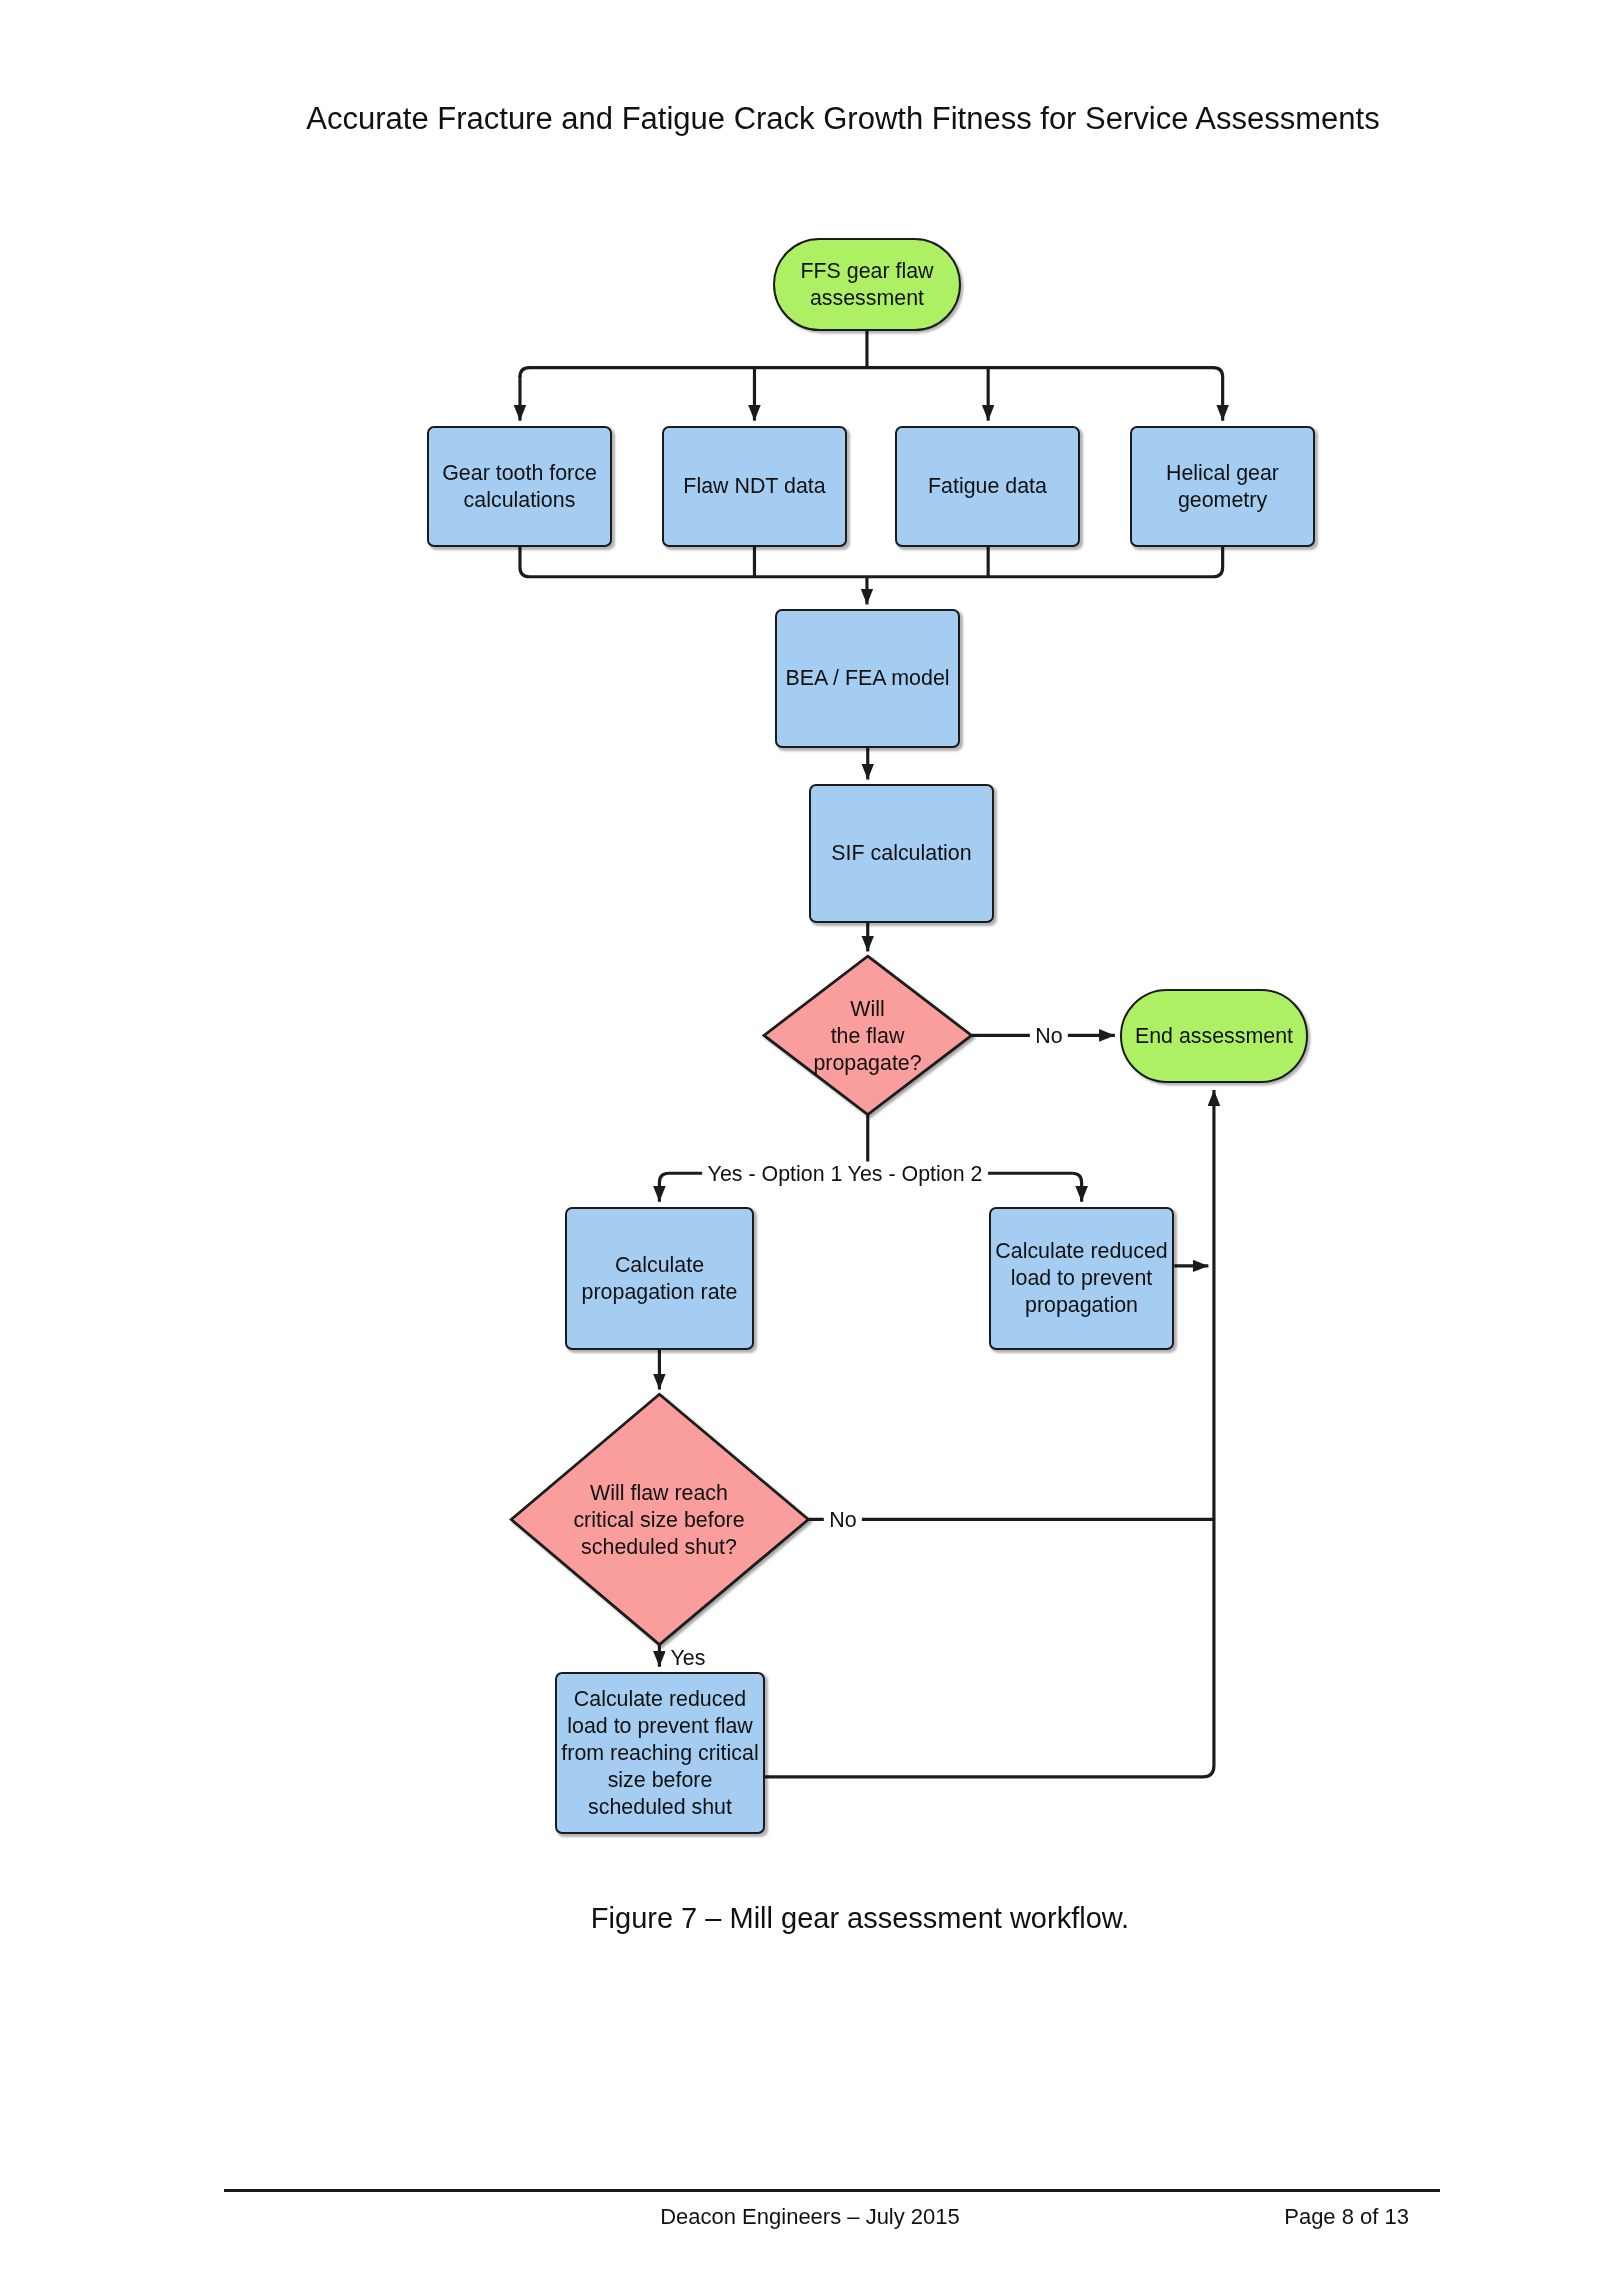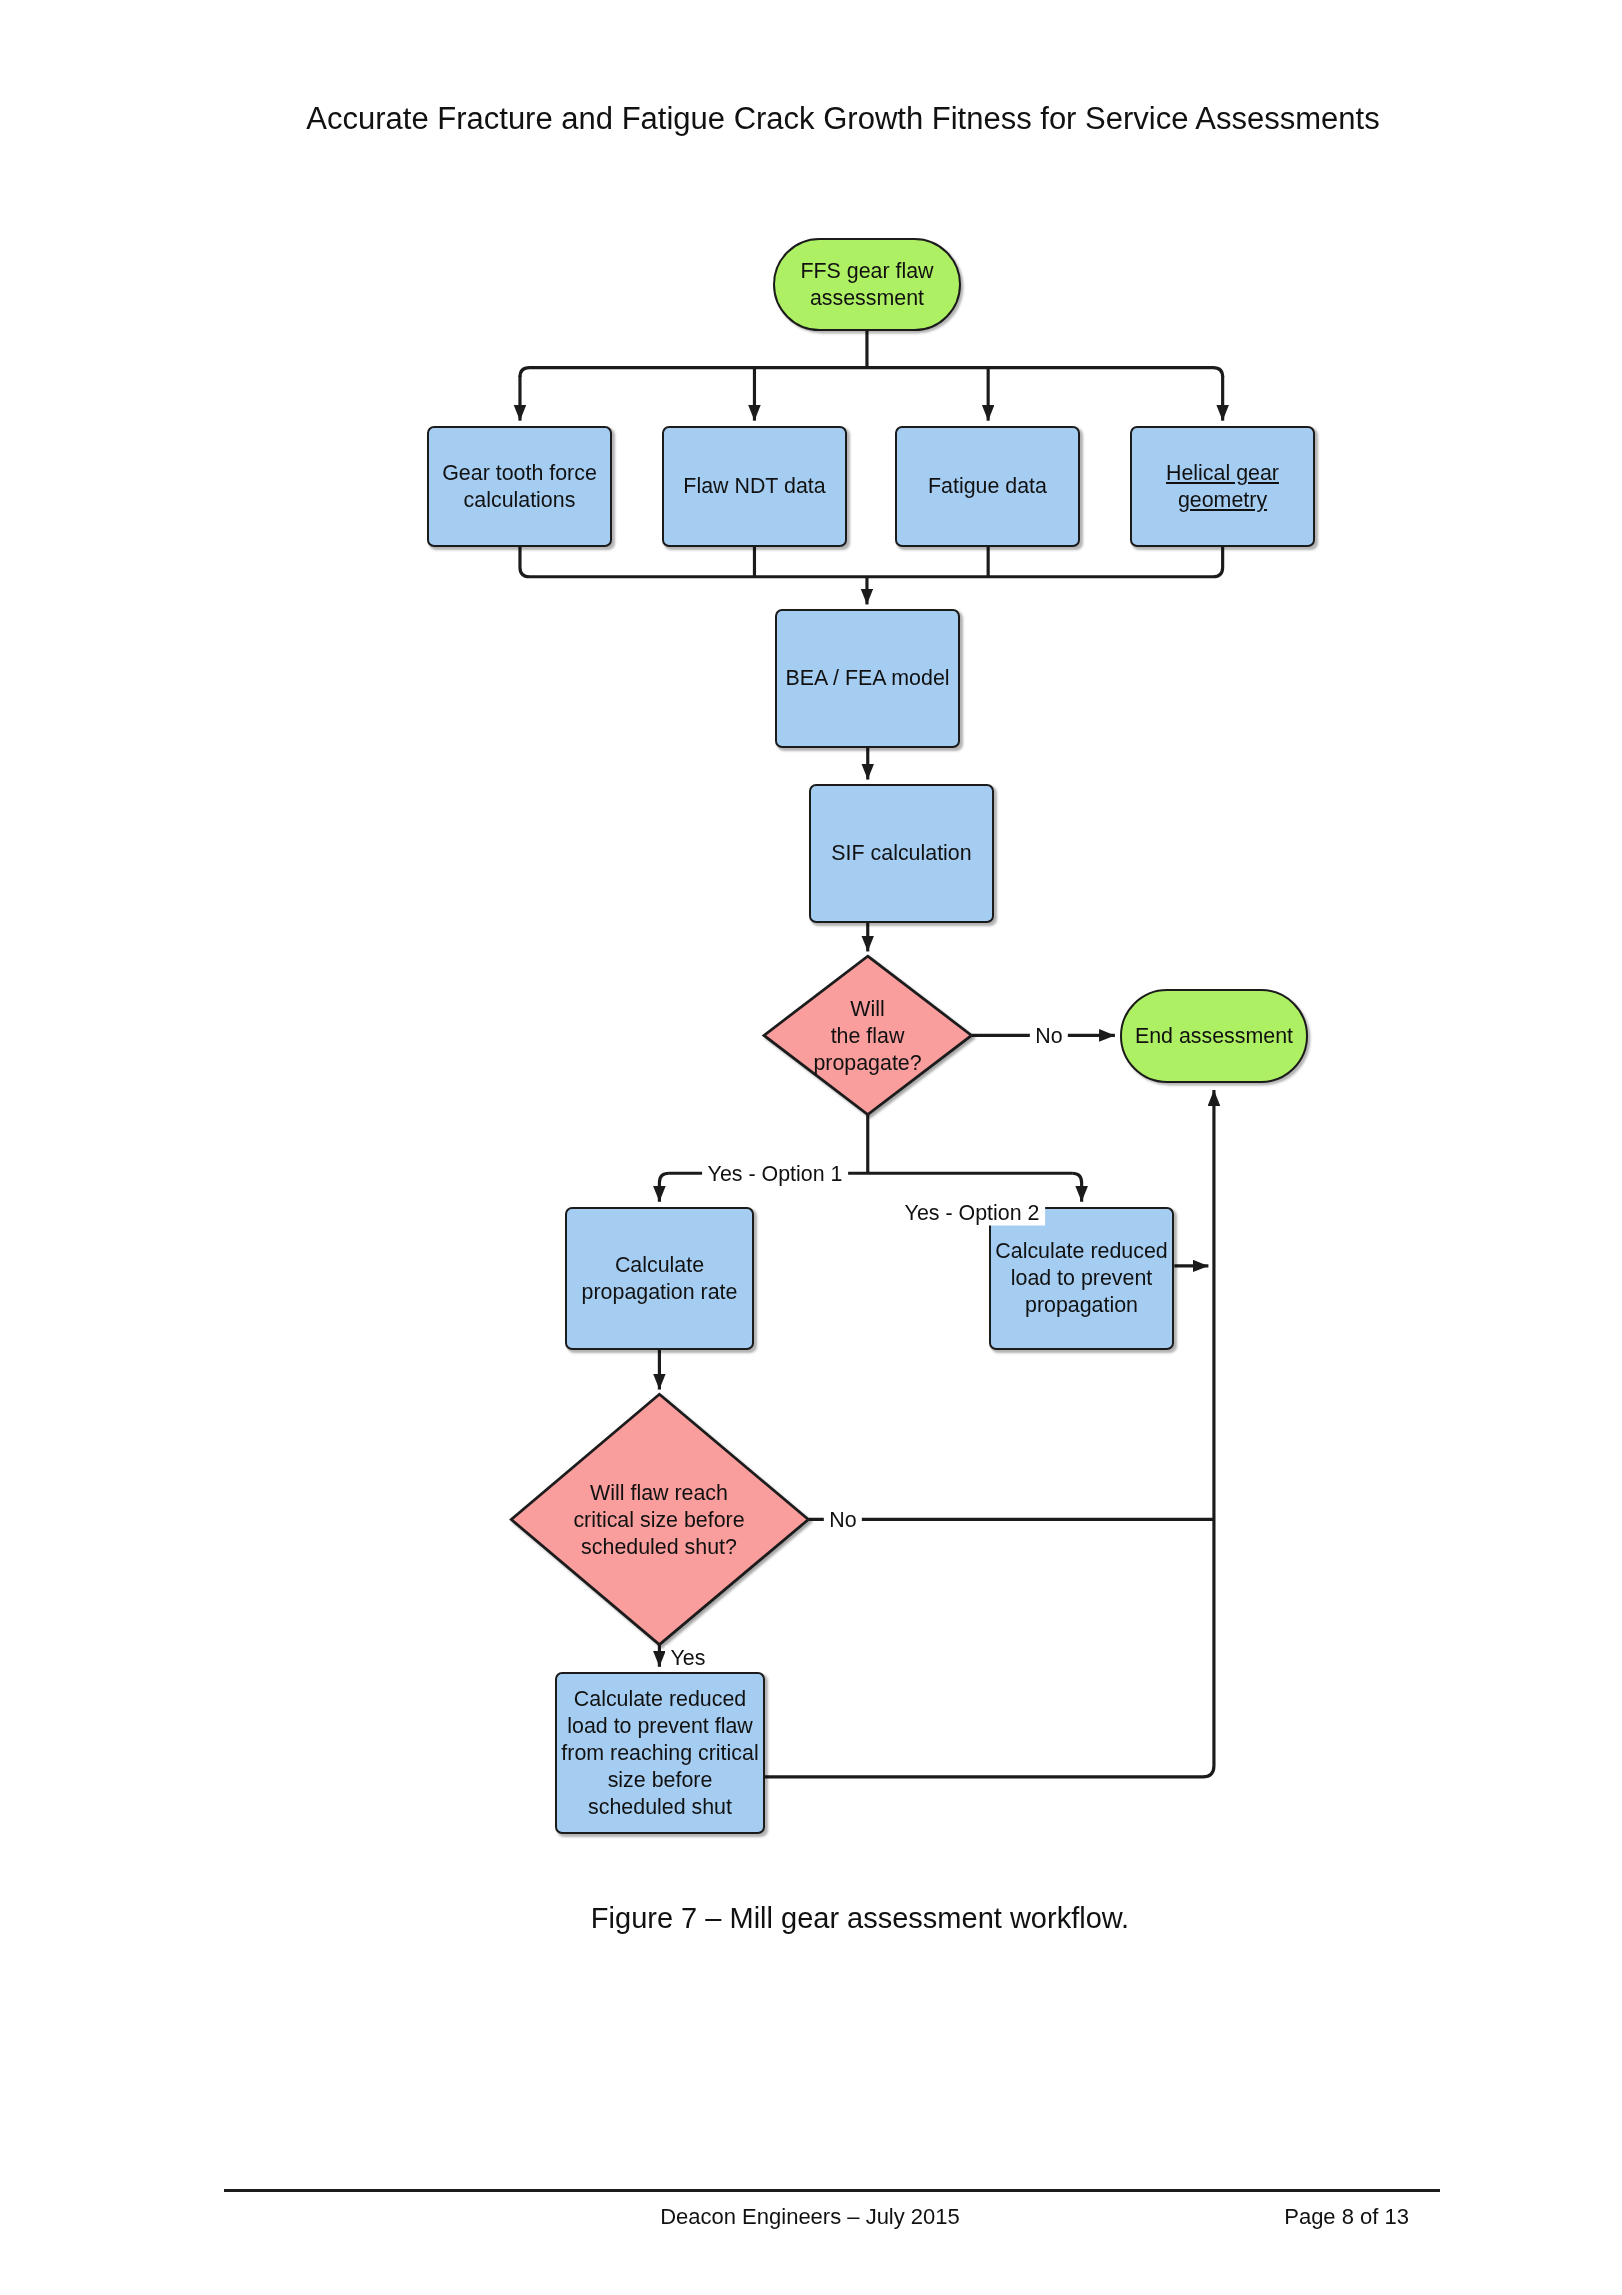--- a/index.html
+++ b/index.html
@@ -157,21 +157,21 @@
     <div class="node process" style="left:662px;top:426px;width:185px;height:121px;">
       <div class="lines">
           <span>Flaw NDT data</span>
         </div>
     </div>
     <div class="node process" style="left:895px;top:426px;width:185px;height:121px;">
       <div class="lines">
           <span>Fatigue data</span>
         </div>
     </div>
-    <div class="node process" style="left:1130px;top:426px;width:185px;height:121px;text-decoration:underline;">
+    <div class="node process" style="left:1130px;top:426px;width:185px;height:121px;">
       <div class="lines">
         <span>Helical gear</span>
         <span>geometry</span>
       </div>
     </div>
 
     <div class="node process" style="left:775px;top:609px;width:185px;height:139px;text-align:center;">
       <div class="lines">
           <span>BEA / FEA model</span>
         </div>
@@ -219,21 +219,21 @@
         <span>Calculate reduced</span>
         <span>load to prevent flaw</span>
         <span>from reaching critical</span>
         <span>size before</span>
         <span>scheduled shut</span>
       </div>
     </div>
 
     <div class="elabel" style="left:1049px;top:1036px;">No</div>
     <div class="elabel" style="left:775px;top:1174px;">Yes - Option 1</div>
-    <div class="elabel" style="left:972px;top:1174px;margin-top:39px;">Yes - Option 2</div>
+    <div class="elabel" style="left:915px;top:1174px;">Yes - Option 2</div>
     <div class="elabel" style="left:843px;top:1520px;">No</div>
     <div class="elabel" style="left:688px;top:1658px;">Yes</div>
 
   </div>
 
   <div class="caption">Figure 7 – Mill gear assessment workflow.</div>
 
   <div class="footer-rule"></div>
   <div class="footer-left">Deacon Engineers – July 2015</div>
   <div class="footer-right">Page 8 of 13</div>

